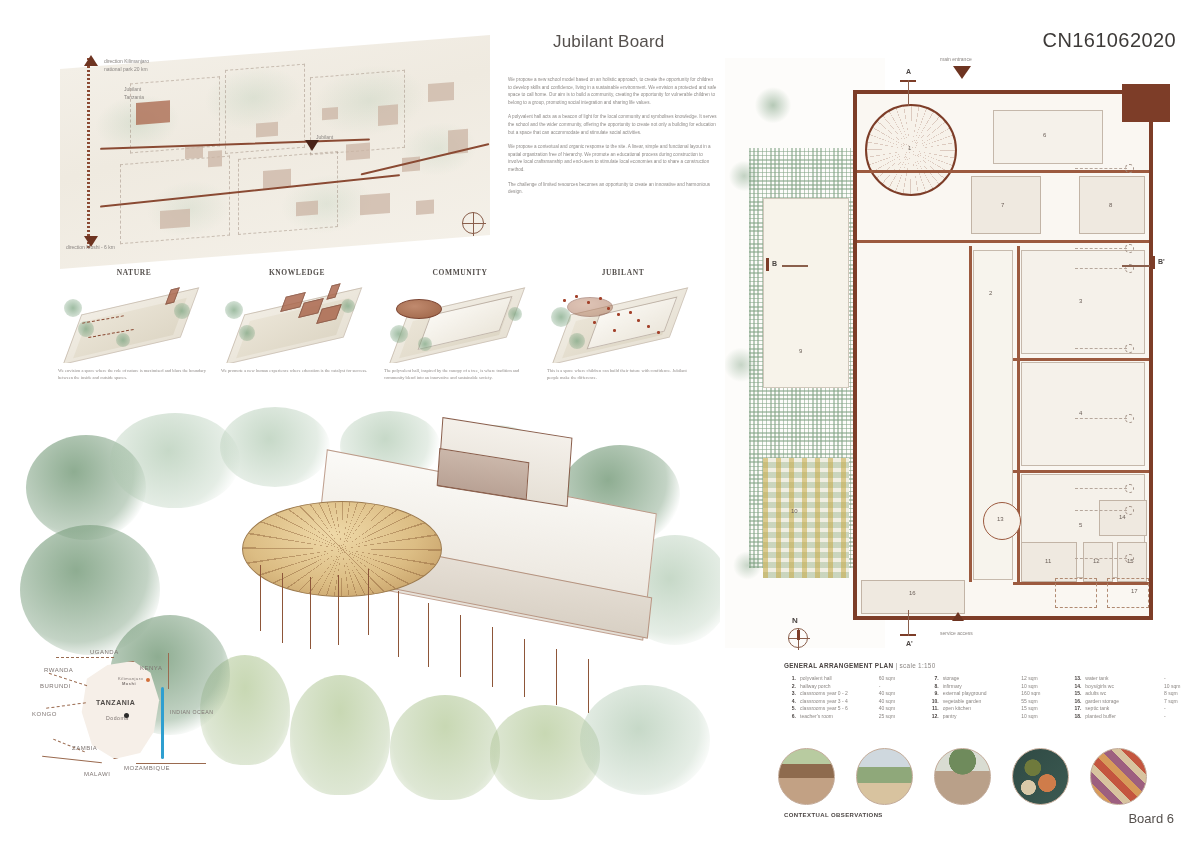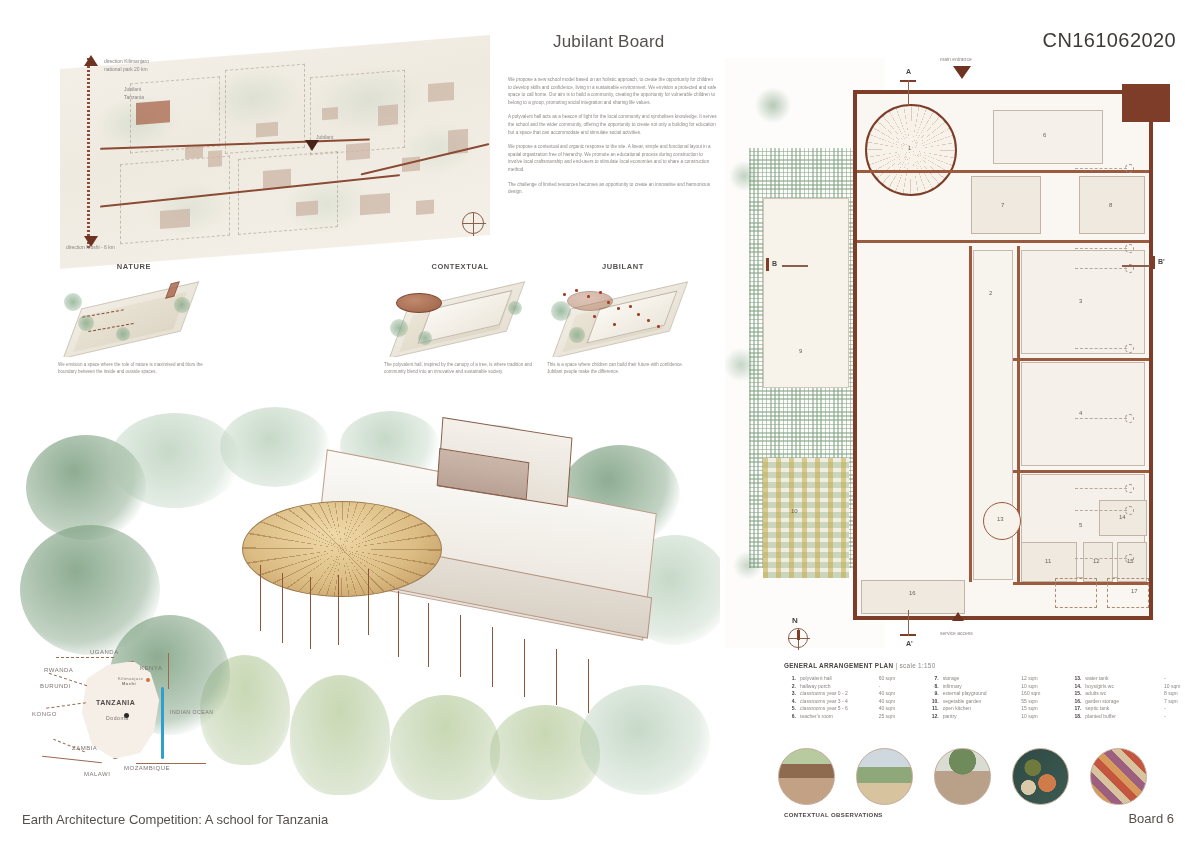--- a/index.html
+++ b/index.html
@@ -54,21 +54,21 @@
     position:absolute; left:87px; top:58px; width:3px; height:190px;
     background: repeating-linear-gradient(to bottom, #8a4a33 0 2px, transparent 2px 4px);
   }
   .jub-marker {
     position:absolute; width:0;height:0;
     border-left:7px solid transparent; border-right:7px solid transparent;
     border-top:11px solid #4a2318;
   }
 
   
-  .concepts { position:absolute; left:58px; top:262px; width:640px; height:140px; }
+  .concepts { position:absolute; left:58px; top:268px; width:640px; height:140px;font-family:Liberation Serif, serif; }
   .concept { position:absolute; width:152px; }
   .concept-title {
     font-size:7.5px; font-weight:bold; color:#55504d; letter-spacing:.6px;
     text-align:center; margin-bottom:4px;
   }
   .concept-iso {
     height:82px; position:relative; overflow:hidden;
   }
   .iso-plate {
     position:absolute; left:14px; top:22px; width:118px; height:46px;
@@ -351,23 +351,38 @@
         <div class="iso-tree" style="left:20px;top:40px;width:16px;height:16px;"></div>
         <div class="iso-tree" style="left:116px;top:22px;width:16px;height:16px;"></div>
         <div class="iso-tree" style="left:58px;top:52px;width:14px;height:14px;"></div>
         <div class="iso-arrow" style="left:24px;top:38px;width:42px;transform:rotate(-10deg);"></div>
         <div class="iso-arrow" style="left:30px;top:52px;width:46px;transform:rotate(-10deg);"></div>
         <div class="iso-bar" style="left:110px;top:8px;width:9px;height:14px;"></div>
       </div>
       <div class="concept-cap">We envision a space where the role of nature is maximised and blurs the boundary between the inside and outside spaces.</div>
     </div>
 
+    <div class="concept" style="left:163px;">
+      <div class="concept-title">KNOWLEDGE</div>
+      <div class="concept-iso">
+        <div class="iso-plate"></div>
+        <div class="iso-plate2"></div>
+        <div class="iso-bar" style="left:62px;top:14px;width:20px;height:14px;"></div>
+        <div class="iso-bar" style="left:80px;top:20px;width:20px;height:14px;"></div>
+        <div class="iso-bar" style="left:98px;top:26px;width:20px;height:14px;"></div>
+        <div class="iso-tree" style="left:4px;top:20px;width:18px;height:18px;"></div>
+        <div class="iso-tree" style="left:18px;top:44px;width:16px;height:16px;"></div>
+        <div class="iso-tree" style="left:120px;top:18px;width:14px;height:14px;"></div>
+        <div class="iso-bar" style="left:108px;top:4px;width:9px;height:13px;"></div>
+      </div>
+      <div class="concept-cap">We promote a new human experience where education is the catalyst for success.</div>
+    </div>
 
     <div class="concept" style="left:326px;">
-      <div class="concept-title">CONTEXTUAL</div>
+      <div class="concept-title">COMMUNITY</div>
       <div class="concept-iso">
         <div class="iso-plate"></div>
         <div class="iso-plate2"></div>
         <div class="iso-roof" style="left:40px;top:26px;width:82px;height:32px;"></div>
         <div class="iso-canopy" style="left:12px;top:18px;"></div>
         <div class="iso-tree" style="left:6px;top:44px;width:18px;height:18px;"></div>
         <div class="iso-tree" style="left:34px;top:56px;width:14px;height:14px;"></div>
         <div class="iso-tree" style="left:124px;top:26px;width:14px;height:14px;"></div>
       </div>
       <div class="concept-cap">The polyvalent hall, inspired by the canopy of a tree, is where tradition and community blend into an innovative and sustainable society.</div>
@@ -697,16 +712,15 @@
 
   <div class="photos">
     <div class="photo ph1"></div>
     <div class="photo ph2"></div>
     <div class="photo ph3"></div>
     <div class="photo ph4"></div>
     <div class="photo ph5"></div>
   </div>
   <div class="photos-caption">CONTEXTUAL OBSERVATIONS</div>
 
-  <div class="footer-left">Earth Architecture Competition: A school for Tanzania</div>
   <div class="footer-right">Board 6</div>
 
 </div>
 
 </body></html>

